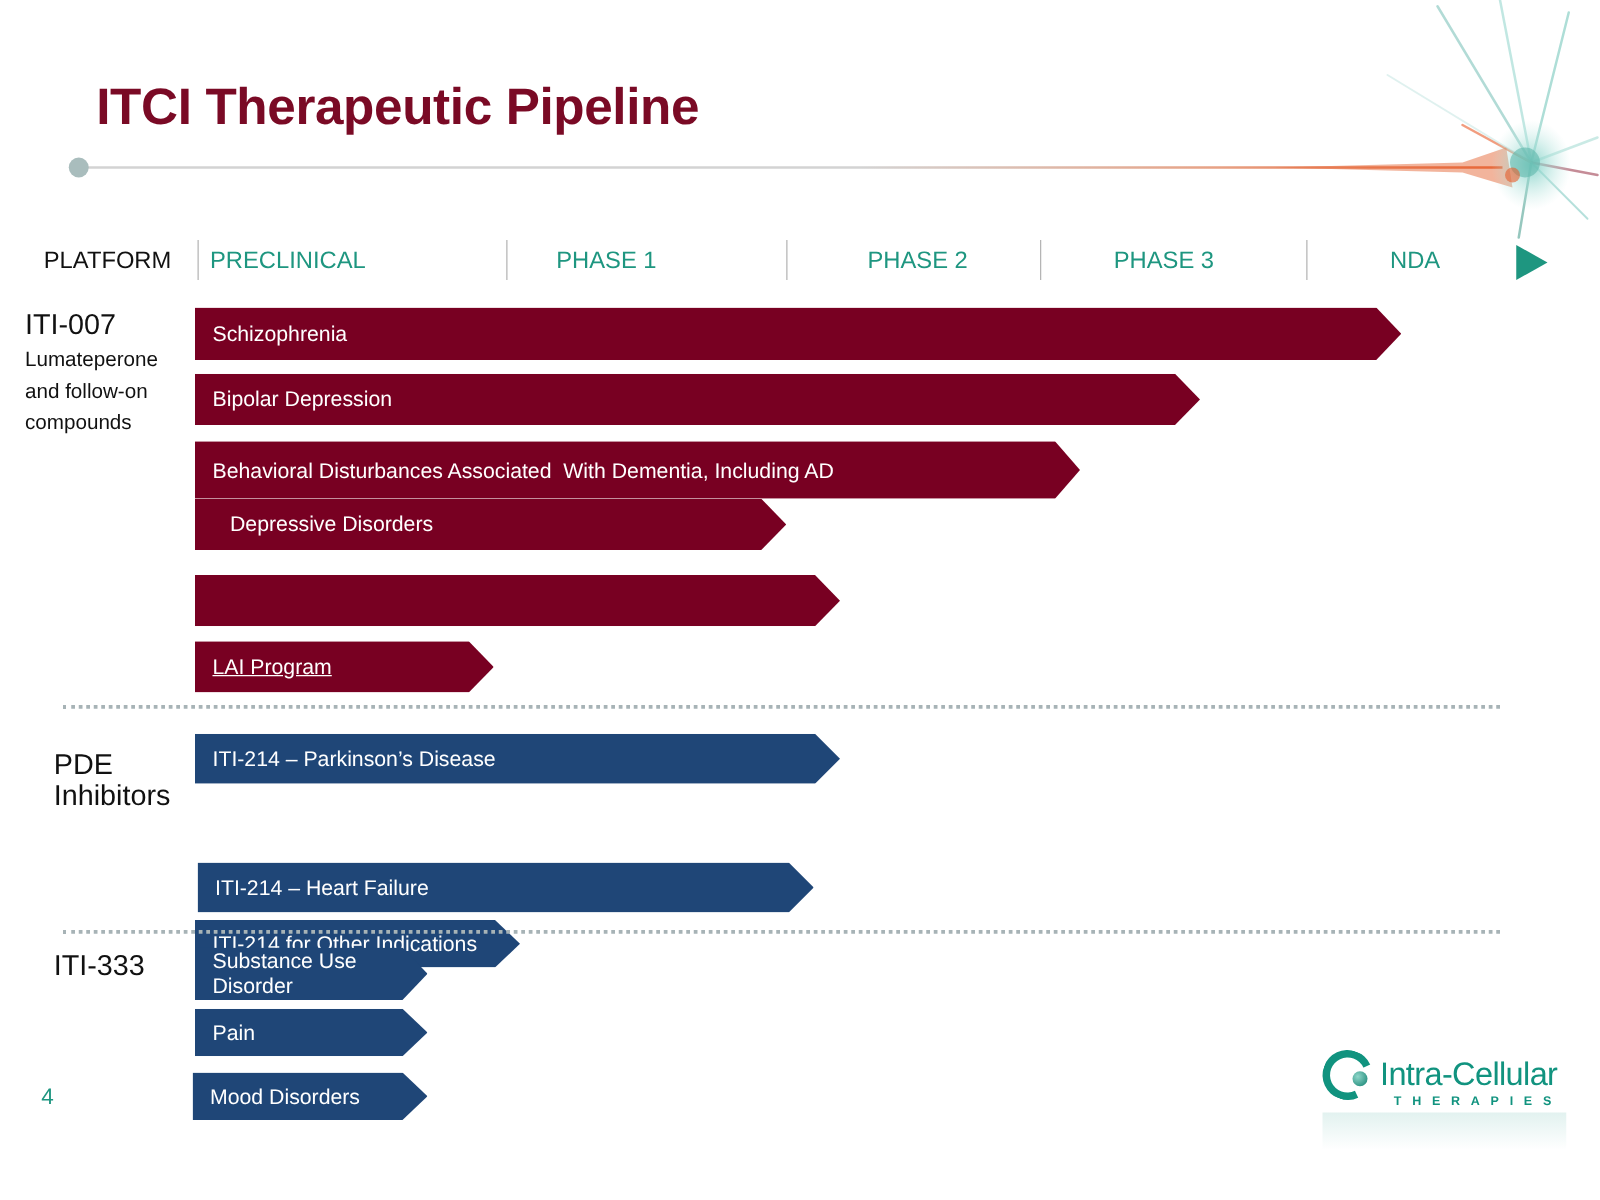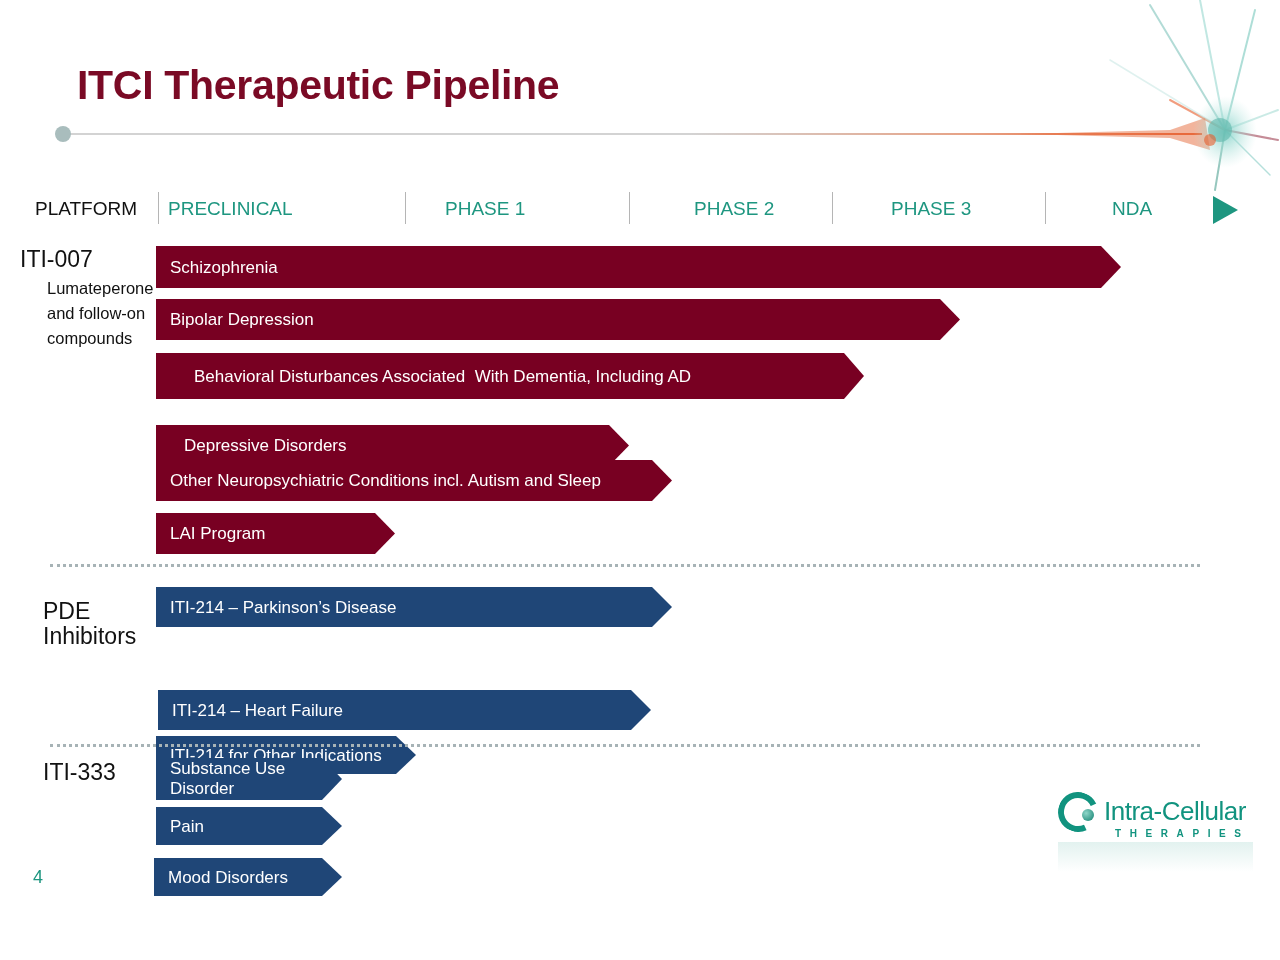--- a/index.html
+++ b/index.html
@@ -27,40 +27,40 @@
   .phase-header.platform { color: #111; }
   .phase-sep { position: absolute; top: 192px; width: 1px; height: 32px; background: #b5b5b5; }
   .phase-arrow {
     position: absolute; left: 1213px; top: 196px; width: 0; height: 0;
     border-top: 14px solid transparent; border-bottom: 14px solid transparent;
     border-left: 25px solid #1e9680;
   }
 
   .group-label { position: absolute; color: #111; white-space: nowrap; }
   .group-label.big { font-size: 23px; }
-  .group-label.sub { font-size: 16.5px; line-height: 25px; margin-left: 27px; }
+  .group-label.sub { font-size: 16.5px; line-height: 25px; }
 
   .bar {
     position: absolute; color: #ffffff; font-size: 17px; line-height: 21px;
     box-sizing: border-box; padding-left: 14px;
     display: flex; align-items: center;
     clip-path: polygon(0 0, calc(100% - 20px) 0, 100% 50%, calc(100% - 20px) 100%, 0 100%);
   }
   .bar.maroon { background: #780022; }
   .bar.blue { background: #1f4677; }
   .bar span { display: block; }
 
   .dotted-sep {
     position: absolute; left: 50px; width: 1150px; height: 0;
     border-top: 3px dotted #a7b3b6;
   }
 
   .page-num { position: absolute; left: 33px; top: 867px; font-size: 18px; color: #1e9680; }
 
-  .logo { position: absolute; left: 1058px; top: 790px; width: 200px; height: 90px; }
+  .logo { position: absolute; left: 1058px; top: 838px; width: 200px; height: 90px; }
   .logo-ring {
     position: absolute; left: 0; top: 2px; width: 40px; height: 40px; border-radius: 50%;
     border: 6px solid #11937f; border-right-color: transparent; box-sizing: border-box;
     transform: rotate(20deg);
   }
   .logo-ball {
     position: absolute; left: 24px; top: 19px; width: 12px; height: 12px; border-radius: 50%;
     background: radial-gradient(circle at 35% 35%, #8fd6c9, #0f7f6e);
   }
   .logo-name { position: absolute; left: 46px; top: 6px; font-size: 26px; color: #11937f; letter-spacing: -0.5px; white-space: nowrap; }
@@ -121,31 +121,30 @@
   <div>compounds</div>
 </div>
 
 <div class="bar maroon" style="left:156px; top:246px; width:965px; height:42px;">
   <span>Schizophrenia</span>
 </div>
 <div class="bar maroon" style="left:156px; top:299px; width:804px; height:41px;">
   <span>Bipolar Depression</span>
 </div>
 <div class="bar maroon" style="left:156px; top:353px; width:708px; height:46px;">
-  <span style="white-space:pre;margin-left:24px;">Behavioral Disturbances Associated  With Dementia, Including AD</span>
+  <span style="white-space:pre;">Behavioral Disturbances Associated  With Dementia, Including AD</span>
 </div>
-<div class="bar maroon" style="left:156px; top:425px; width:473px; height:41px;padding-left:28px;">
+<div class="bar maroon" style="left:156px; top:399px; width:473px; height:41px;padding-left:28px;">
   <span>Depressive Disorders</span>
 </div>
 <div class="bar maroon" style="left:156px; top:460px; width:516px; height:41px;">
   <div>
-    <span>Other Neuropsychiatric Conditions incl. Autism and Sleep</span>
   </div>
 </div>
-<div class="bar maroon" style="left:156px; top:513px; width:239px; height:41px;">
+<div class="bar maroon" style="left:156px; top:513px; width:239px; height:41px;text-decoration:underline;">
   <span>LAI Program</span>
 </div>
 
 <div class="dotted-sep" style="top:564px;"></div>
 
 <div class="group-label big" style="left:43px; top:599px; line-height:25px;">
   <div>PDE</div>
   <div>Inhibitors</div>
 </div>
 

